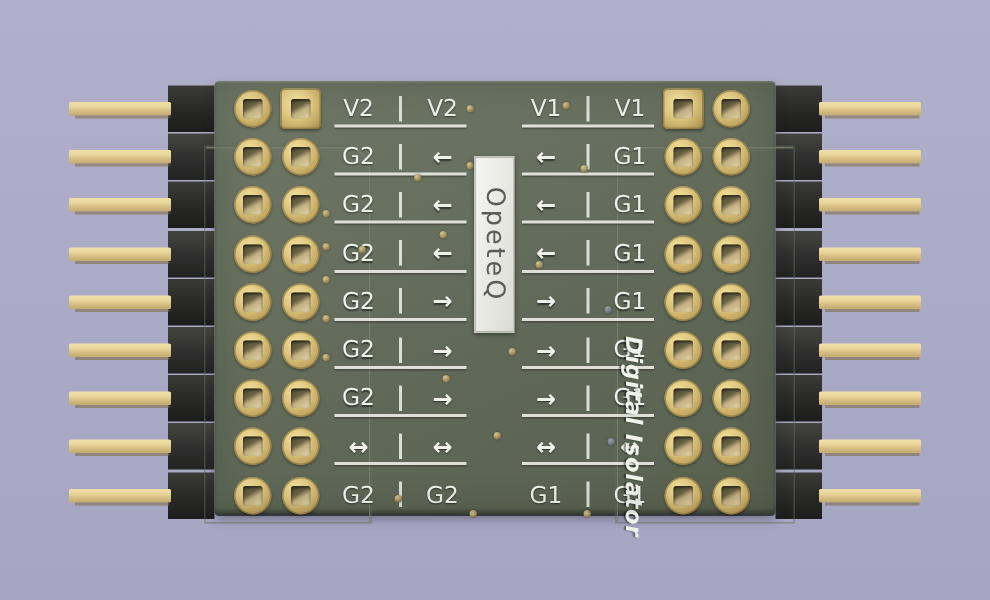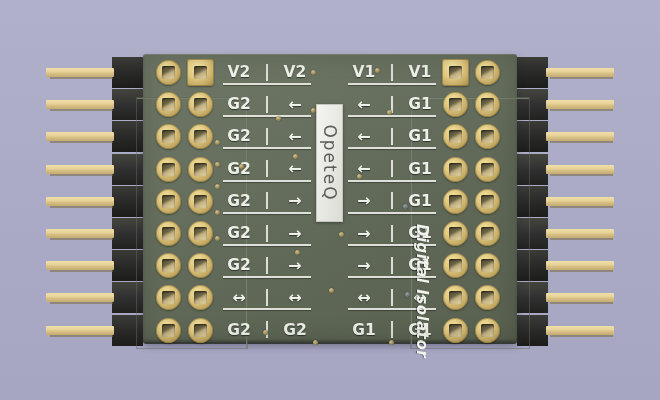--- a/index.html
+++ b/index.html
@@ -78,21 +78,21 @@
   .silk-outline {
     position:absolute; border:1.5px solid rgba(120,132,112,.85);
     box-shadow:0 0 0 1px rgba(96,108,90,.5);
   }
 
   .lblcol { position:absolute; width:92px; }
   .row-lbl {
     position:absolute; display:flex; align-items:center; justify-content:space-between;
     width:92px; height:20px;
   }
-  .row-lbl span.t { font-size:15.5px; font-weight:700; color:#eef0ea;
+  .row-lbl span.t { font-size:15.5px; font-weight:400; color:#eef0ea;
       text-shadow:0 1px 1px rgba(0,0,0,.5); }
   .row-lbl span.arr { font-size:16px; font-weight:700; color:#eef0ea;
       text-shadow:0 1px 1px rgba(0,0,0,.5); }
   .vbar { width:2px; height:17px; background:#e9ebe4; opacity:.9; }
 
   
   #wlabel {
     position:absolute; left:316px; top:104px; width:27px; height:118px;
     background:linear-gradient(100deg,#f4f4f1 0%, #e9e9e4 50%, #dcdcd6 100%);
     border:1px solid #c6c6bf;

